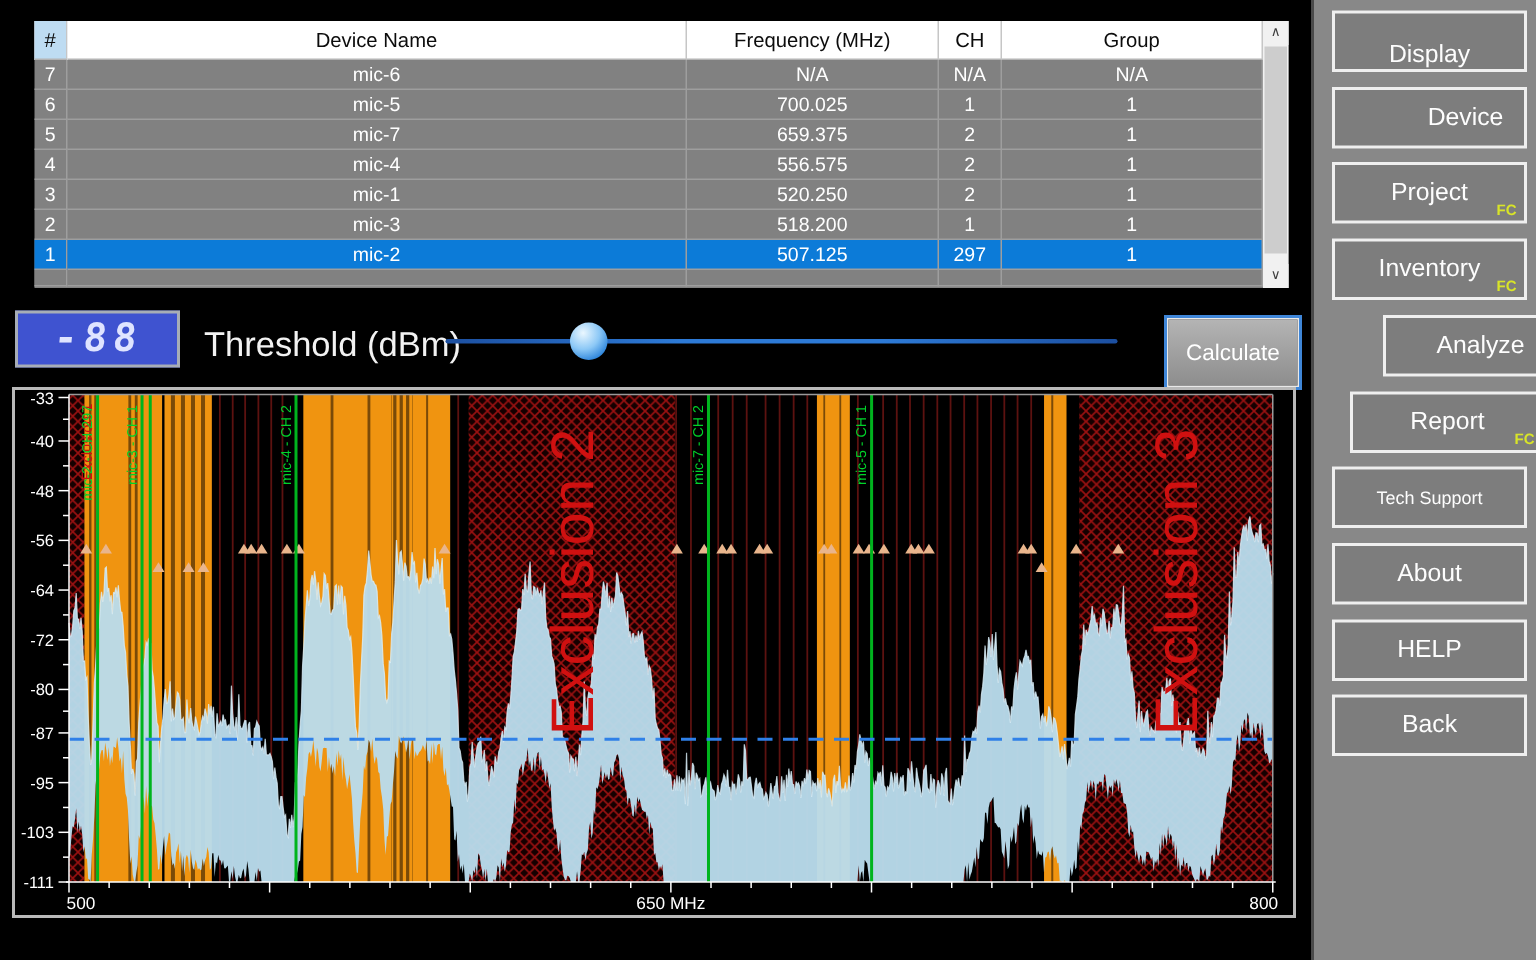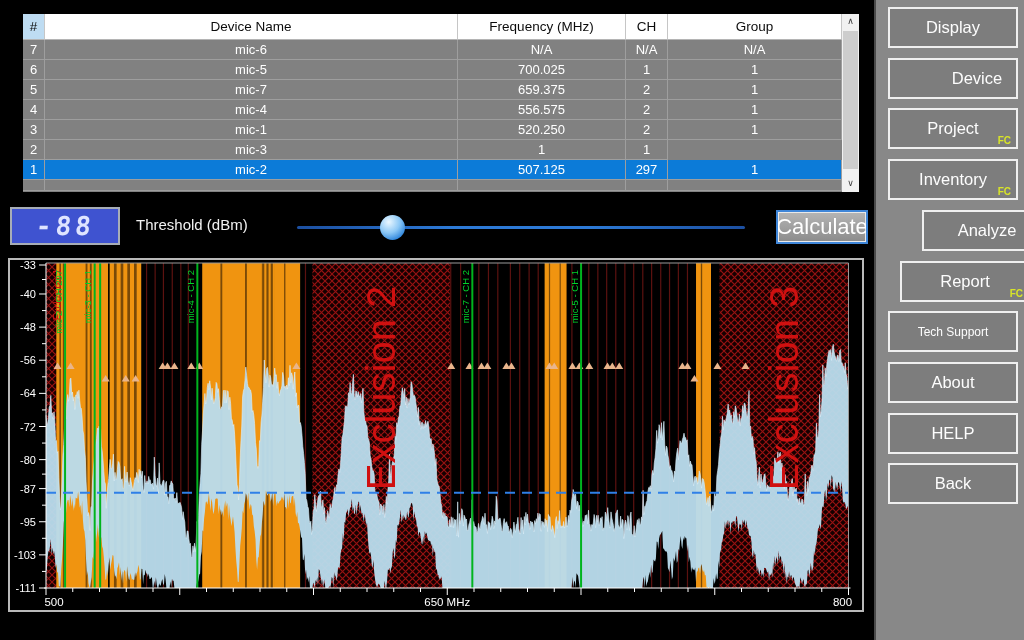--- a/index.html
+++ b/index.html
@@ -22,28 +22,28 @@
   
   #tscroll{width:17px;background:#f1f1f1;display:flex;flex-direction:column;position:relative;}
   .sbtn{height:16px;line-height:15px;text-align:center;font-size:9px;color:#3c3c3c;background:#f1f1f1;}
   #sthumb{position:absolute;left:1px;top:17px;width:15px;height:138px;background:#cdcdcd;}
 
   
   #threshold-display{position:absolute;left:10px;top:207px;width:110px;height:38px;background:#3f53d0;
       border:2px solid #a7adb6;box-sizing:border-box;display:flex;align-items:center;justify-content:center;}
   #threshold-value{font-family:"DejaVu Sans Mono",monospace;font-size:26px;font-weight:bold;
       color:#dfe4ff;letter-spacing:4px;transform:skewX(-6deg);}
-  #threshold-label{position:absolute;left:136px;top:216px;font-size:15px;color:#f2f2f2;}
+  #threshold-label{position:absolute;left:136px;top:216px;font-size:23px;color:#f2f2f2;}
   #slider-track{position:absolute;left:297px;top:226px;width:448px;height:3px;border-radius:2px;
       background:linear-gradient(90deg,#1c4fa0,#2d7ad6 35%,#2d7ad6 65%,#1c4fa0);}
   #slider-thumb{position:absolute;left:381px;top:215px;width:25px;height:25px;border-radius:50%;
       background:radial-gradient(circle at 35% 28%,#eaf7ff,#8cc8f6 45%,#2f86dc 78%,#1a66b4);}
-  #calculate-button{position:absolute;left:778px;top:212px;width:88px;height:30px;box-sizing:border-box;
+  #calculate-button{position:absolute;left:778px;top:212px;width:88px;height:46px;box-sizing:border-box;
       background:linear-gradient(#b4b4b4,#8d8d8d);border:1px solid #e9e9e9;outline:2px solid #3f86d8;
-      color:#fff;font-size:22px;display:flex;align-items:center;justify-content:center;}
+      color:#fff;font-size:15px;display:flex;align-items:center;justify-content:center;}
 
   
   #plot-box{position:absolute;left:8px;top:258px;width:856px;height:354px;box-sizing:border-box;
       border:2px solid #b9b9b9;background:#000;}
   svg text{font-family:"Liberation Sans",sans-serif;}
 
   
   #sidebar{position:absolute;left:874px;top:0;width:150px;height:640px;background:#888;
       border-left:2px solid #4a4a4a;box-sizing:border-box;}
   .side-btn{position:absolute;left:12px;width:130px;height:41px;background:#7d7d7d;border:2px solid #efefef;
@@ -96,20 +96,21 @@
         <div class="trow">
           <div class="tcell">3</div>
           <div class="tcell">mic-1</div>
           <div class="tcell">520.250</div>
           <div class="tcell">2</div>
           <div class="tcell">1</div>
         </div>
         <div class="trow">
           <div class="tcell">2</div>
           <div class="tcell">mic-3</div>
+          <div class="tcell">518.200</div>
           <div class="tcell">1</div>
           <div class="tcell">1</div>
         </div>
         <div class="trow sel">
           <div class="tcell">1</div>
           <div class="tcell">mic-2</div>
           <div class="tcell">507.125</div>
           <div class="tcell">297</div>
           <div class="tcell">1</div>
         </div>
@@ -315,21 +316,21 @@
         <line x1="785" y1="328" x2="785" y2="332" stroke="#ffffff" stroke-width="1"></line>
         <line x1="811.75" y1="328" x2="811.75" y2="332" stroke="#ffffff" stroke-width="1"></line>
         <line x1="838.5" y1="328" x2="838.5" y2="335" stroke="#ffffff" stroke-width="1"></line>
         <text x="44" y="346" text-anchor="middle" fill="#ffffff" font-size="11.5">500</text>
         <text x="437.25" y="346" text-anchor="middle" fill="#ffffff" font-size="11.5">650 MHz</text>
         <text x="832.5" y="346" text-anchor="middle" fill="#ffffff" font-size="11.5">800</text>
       </svg>
   </div>
 
   <div id="sidebar">
-      <div class="side-btn" style="top: 7px;">
+      <div class="side-btn" style="top: 7px; align-items: flex-end;">
         <span>Display</span>
       </div>
       <div class="side-btn" style="top: 58px; padding-left: 48px;">
         <span>Device</span>
       </div>
       <div class="side-btn" style="top: 108px;">
         <span>Project</span>
         <span class="badge" style="color: rgb(216, 228, 40);">FC</span>
       </div>
       <div class="side-btn" style="top: 159px;">

